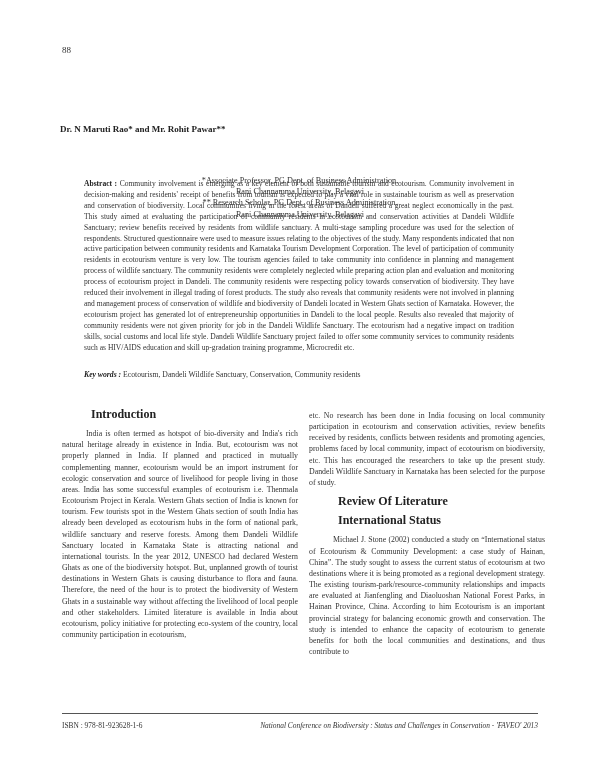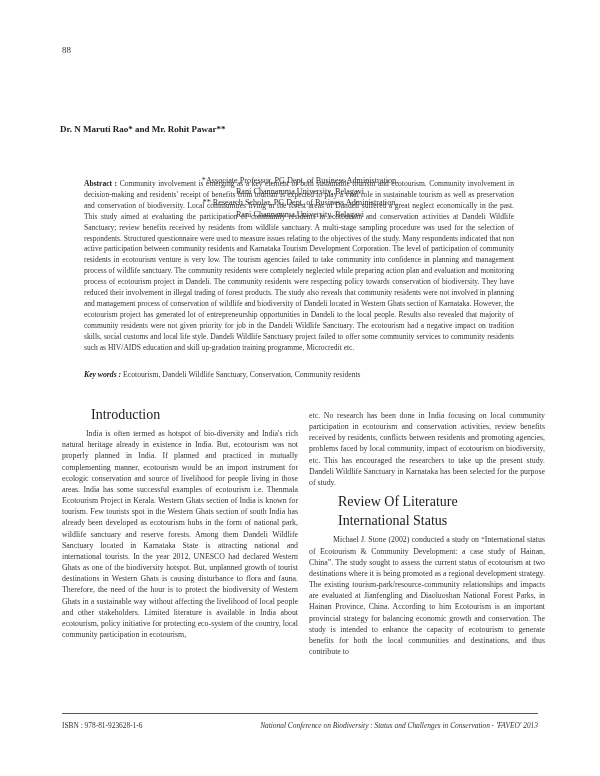--- a/index.html
+++ b/index.html
@@ -35,21 +35,21 @@
       font-size: 7.7px; color: #333;
     }
     .keywords .label { font-weight: bold; font-style: italic; color: #222; }
     .col {
       position: absolute; top: 410px; width: 236px;
       font-size: 7.85px; line-height: 11.15px; text-align: justify; color: #333;
     }
     .col.left { left: 62px; }
     .col.right { left: 309px; }
     .col h3 {
-      margin: 0 0 8px 0; font-size: 14px; font-weight: normal; color: #222; padding-left: 29px;
+      margin: 0 0 8px 0; font-size: 12px; font-weight: bold; color: #222; padding-left: 29px;
     }
     .col p { margin: 0 0 8px 0; }
     .col p.indent { text-indent: 24px; }
     .col.left h3 { margin-top: -1px; }
     .left-p { margin-top: 6px !important; }
     .rule {
       position: absolute; left: 62px; right: 62px; top: 713px;
       border-top: 1.5px solid #555;
     }
     .footer-left {

